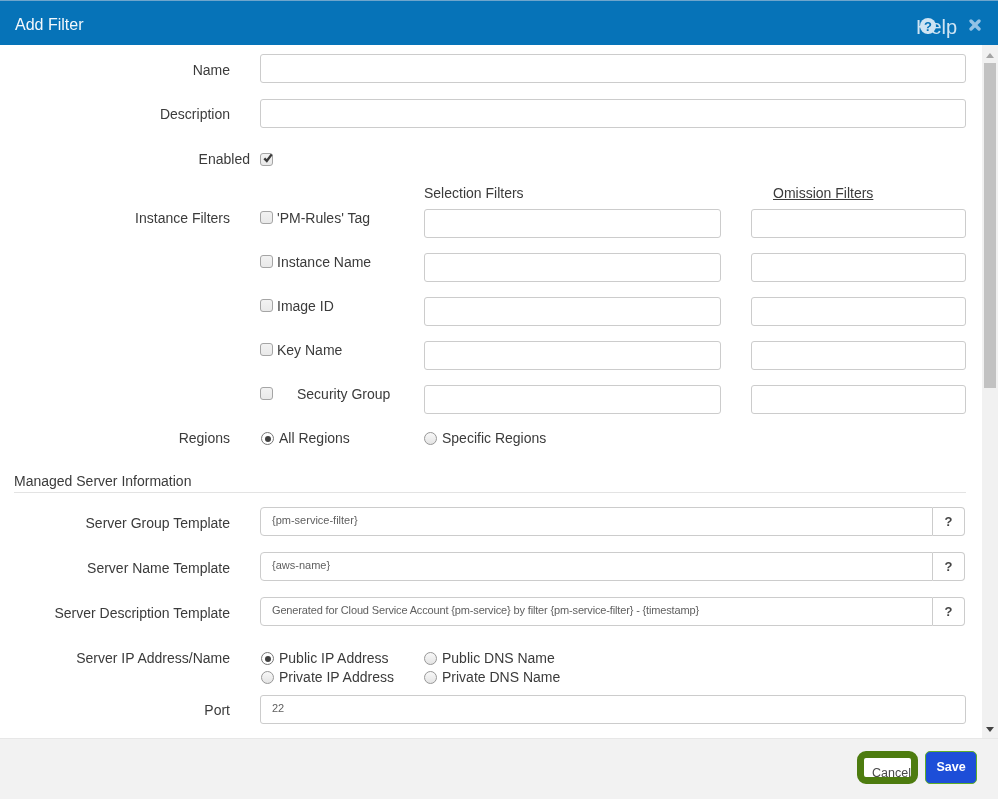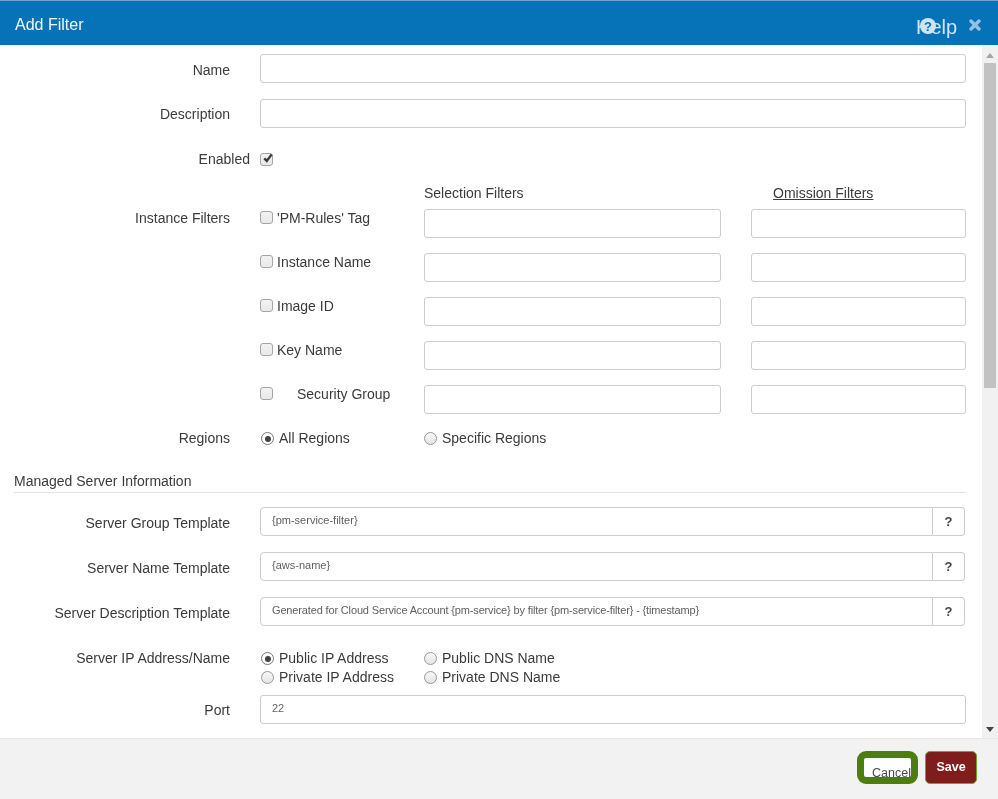--- a/index.html
+++ b/index.html
@@ -25,21 +25,21 @@
 .rad.sel { background:#fff; border-color:#777; }
 .rad.sel:after { content:""; position:absolute; left:2.5px; top:2.5px; width:6px; height:6px; border-radius:50%; background:#424242; }
 
 .addon { position:absolute; border:1px solid #ccc; border-left:none; border-radius:0 4px 4px 0; background:#fff; width:32px; height:29px; text-align:center; font-size:13px; font-weight:bold; color:#444; line-height:27px; }
 
 .sectionhead { position:absolute; left:14px; top:473px; font-size:14px; color:#3b3b3b; }
 .hr { position:absolute; left:14px; top:492px; width:952px; height:1px; background:#e3e3e3; }
 
 .footer { position:absolute; left:0; top:738px; width:998px; height:61px; background:#f2f2f2; border-top:1px solid #e7e7e7; }
 .btn-cancel { position:absolute; left:857px; top:751px; width:61px; height:33px; background:#fff; border:7px solid #4d7c0f; border-radius:9px; font-size:12.5px; color:#4a4a4a; text-align:right; line-height:31px; }
-.btn-save { position:absolute; left:925px; top:751px; width:52px; height:33px; background:#7f1d1d; border:1px solid #5fae29; border-radius:5px; font-size:12.5px; font-weight:bold; color:#fff; text-align:center; line-height:31px; }
+.btn-save { position:absolute; left:925px; top:751px; width:52px; height:33px; background:#1d4ed8; border:1px solid #5fae29; border-radius:5px; font-size:12.5px; font-weight:bold; color:#fff; text-align:center; line-height:31px; }
 
 .sbtrack { position:absolute; left:982px; top:45px; width:16px; height:693px; background:#f1f1f1; }
 .sbthumb { position:absolute; left:2px; top:18px; width:12px; height:325px; background:#c2c2c2; }
 .arrow-up { position:absolute; left:4px; top:7.5px; width:0; height:0; border-left:4px solid transparent; border-right:4px solid transparent; border-bottom:5px solid #a4a4a4; }
 .arrow-dn { position:absolute; left:4px; top:682px; width:0; height:0; border-left:4px solid transparent; border-right:4px solid transparent; border-top:5px solid #434343; }
 </style>
 </head>
 <body>
 
 <div class="header">

